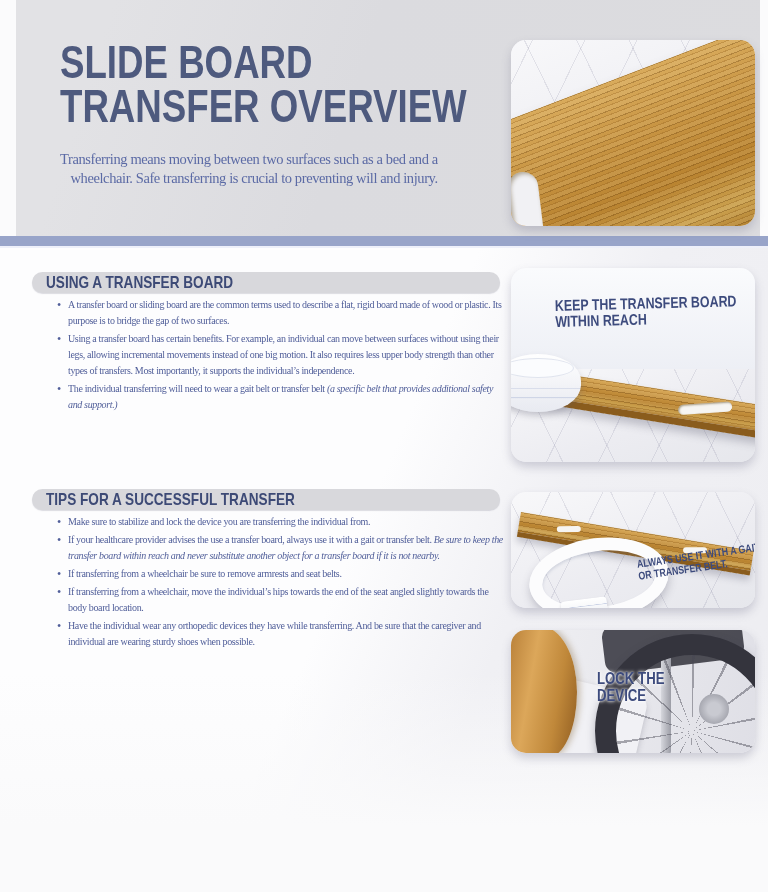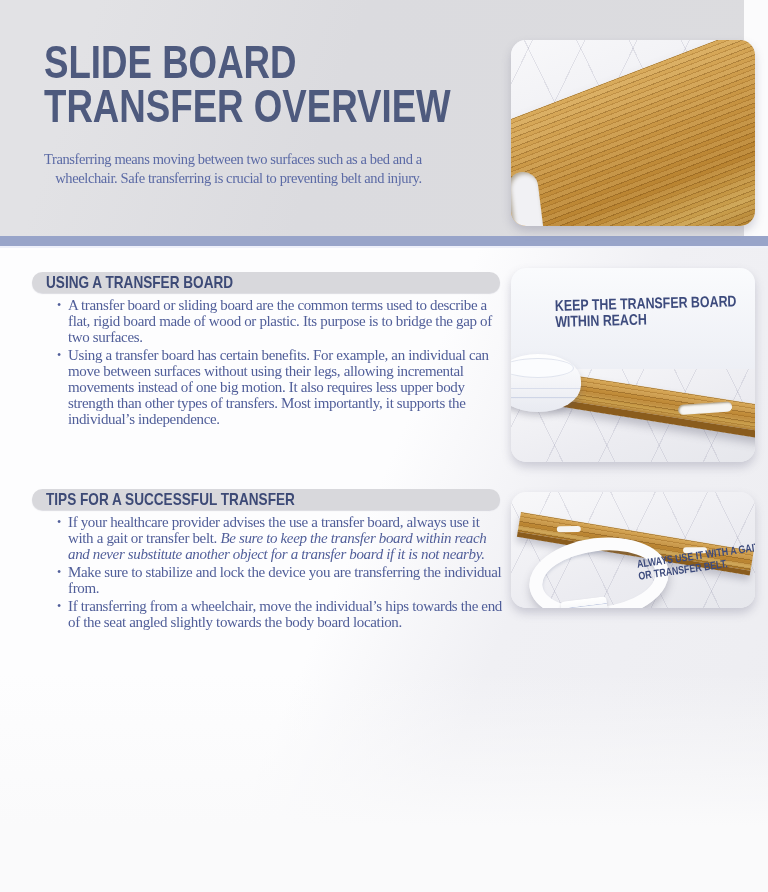--- a/index.html
+++ b/index.html
@@ -1,20 +1,20 @@
 <!DOCTYPE html>
 <html><head>
 <meta charset="utf-8">
 <style>
   html,body{margin:0;padding:0;background:#ffffff;}
   .page{position:relative;width:768px;height:892px;overflow:hidden;
         font-family:"Liberation Serif",serif;background:#fbfbfc;}
 
   
-  .header{position:absolute;left:0;top:0;width:744px;height:236px;
+  .header{position:absolute;left:16px;top:0;width:744px;height:236px;
           background:linear-gradient(108deg,#e2e2e5 12%,#dbdbdf 45%,#dcdcdf 100%);}
   .title{position:absolute;left:44px;top:40px;color:#4e5a7e;
          font-family:"Liberation Sans",sans-serif;font-weight:700;
          font-size:47px;line-height:44px;letter-spacing:0px;
          transform:scaleX(0.78);transform-origin:left top;white-space:nowrap;}
   .intro{position:absolute;left:44px;top:150px;color:#5b6aa5;
          font-size:14.5px;line-height:19px;letter-spacing:-0.4px;}
   .intro div{white-space:nowrap;text-align:right;}
 
   
@@ -29,21 +29,21 @@
 
   
   .section-bar{position:absolute;left:32px;width:468px;height:21px;border-radius:11px;
         background:#d8d8dc;box-shadow:0 1px 1px rgba(120,120,140,0.25);}
   .section-bar span{display:inline-block;margin-left:14px;color:#3d4a76;
         font-family:"Liberation Sans",sans-serif;font-weight:700;font-size:17px;
         line-height:21px;transform:scaleX(0.8);transform-origin:left center;white-space:nowrap;}
 
   
   .bullets{position:absolute;left:57px;width:450px;margin:0;padding:0;list-style:none;
-        color:#505e99;font-size:15px;line-height:16px;letter-spacing:-0.35px;}
+        color:#505e99;font-size:10px;line-height:16px;letter-spacing:-0.35px;}
   .bullets li{position:relative;padding-left:11px;margin-bottom:2px;}
   .bullets li:before{content:"\2022";position:absolute;left:0;top:0;font-size:12px;}
   .bullets i{font-style:italic;}
 
   
   .card{position:absolute;left:511px;width:244px;border-radius:15px;overflow:hidden;
         box-shadow:0 5px 10px rgba(110,110,135,0.30);background:#f1f1f4;}
   .card1{top:40px;height:186px;}
   .card2{top:268px;height:194px;}
   .card3{top:492px;height:116px;}
@@ -137,42 +137,45 @@
 
 <div class="page">
 
   <div class="header">
     <div class="title">
       <div>SLIDE BOARD</div>
       <div>TRANSFER OVERVIEW</div>
     </div>
     <div class="intro">
       <div>Transferring means moving between two surfaces such as a bed and a</div>
-      <div>wheelchair. Safe transferring is crucial to preventing belt and injury.</div>
+      <div>wheelchair. Safe transferring is crucial to preventing will and injury.</div>
     </div>
   </div>
 
   <div class="band"></div>
   <div class="content-bg"></div>
 
   <div class="section-bar" style="top:272px;">
     <span>USING A TRANSFER BOARD</span>
   </div>
   <ul class="bullets" style="top:297px;">
     <li><span>A transfer board or sliding board are the common terms used to describe a flat, rigid board made of wood or plastic. Its purpose is to bridge the gap of two surfaces.</span><i></i></li>
     <li><span>Using a transfer board has certain benefits. For example, an individual can move between surfaces without using their legs, allowing incremental movements instead of one big motion. It also requires less upper body strength than other types of transfers. Most importantly, it supports the individual’s independence.</span><i></i></li>
+    <li><span>The individual transferring will need to wear a gait belt or transfer belt </span><i>(a specific belt that provides additional safety and support.)</i></li>
   </ul>
 
   <div class="section-bar" style="top:489px;">
     <span>TIPS FOR A SUCCESSFUL TRANSFER</span>
   </div>
   <ul class="bullets" style="top:514px;">
+    <li><span>Make sure to stabilize and lock the device you are transferring the individual from.</span><i></i></li>
     <li><span>If your healthcare provider advises the use a transfer board, always use it with a gait or transfer belt.  </span><i>Be sure to keep the transfer board within reach and never substitute another object for a transfer board if it is not nearby.</i></li>
-    <li><span>Make sure to stabilize and lock the device you are transferring the individual from.</span><i></i></li>
+    <li><span>If transferring from a wheelchair be sure to remove armrests and seat belts.</span><i></i></li>
     <li><span>If transferring from a wheelchair, move the individual’s hips towards the end of the seat angled slightly towards the body board location.</span><i></i></li>
+    <li><span>Have the individual wear any orthopedic devices they have while transferring.  And be sure that the caregiver and individual are wearing sturdy shoes when possible.</span><i></i></li>
   </ul>
 
   <div class="card card1">
     <div class="floor"></div>
     <div class="board1 wood">
       <div class="slot1"></div>
     </div>
   </div>
 
   <div class="card card2">
@@ -196,14 +199,28 @@
     </div>
     <div class="belt">
       <div class="buckle"></div>
     </div>
     <div class="caption cap3">
       <div>ALWAYS USE IT WITH A GAIT</div>
       <div>OR TRANSFER BELT.</div>
     </div>
   </div>
 
+  <div class="card card4">
+    <div class="photo4"></div>
+    <div class="seatback"></div>
+    <div class="tube1"></div>
+    <div class="tube2"></div>
+    <div class="seat"></div>
+    <div class="wheel"></div>
+    <div class="hub"></div>
+    <div class="curtain"></div>
+    <div class="caption cap4">
+      <div>LOCK THE</div>
+      <div>DEVICE</div>
+    </div>
+  </div>
 
 </div>
 
 </body></html>

